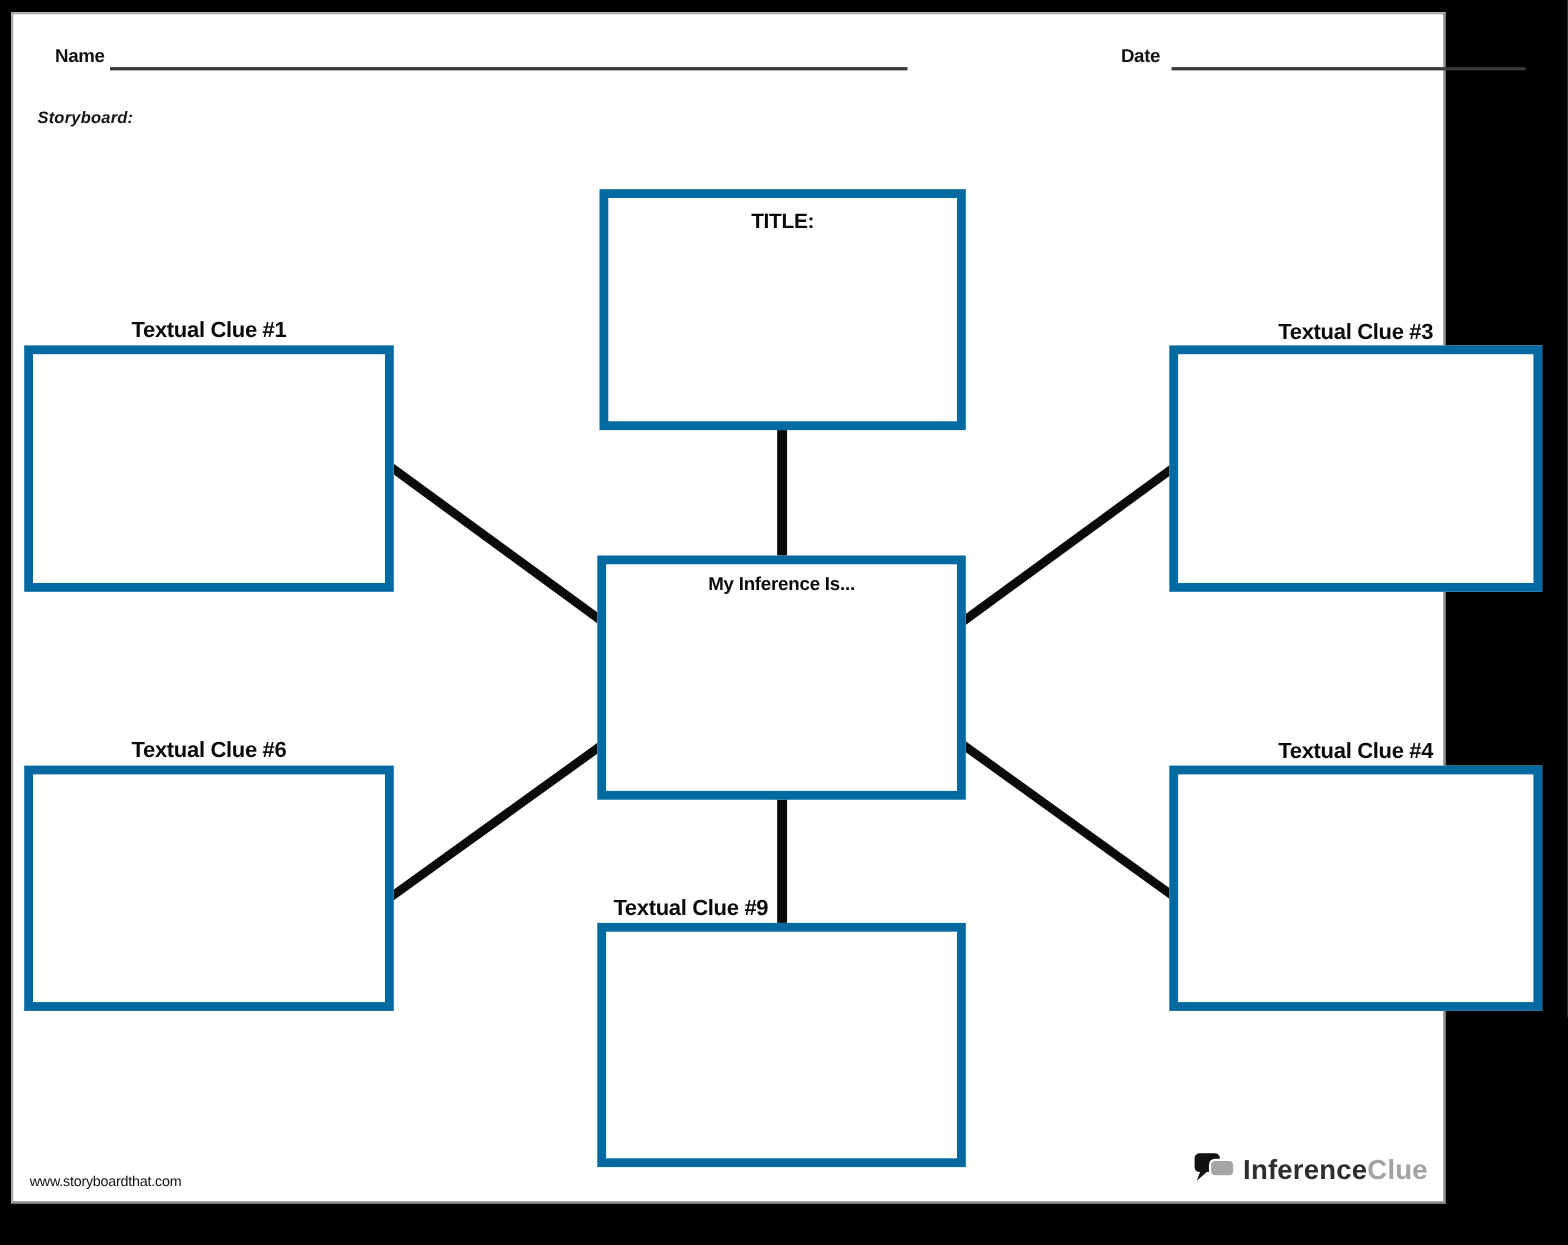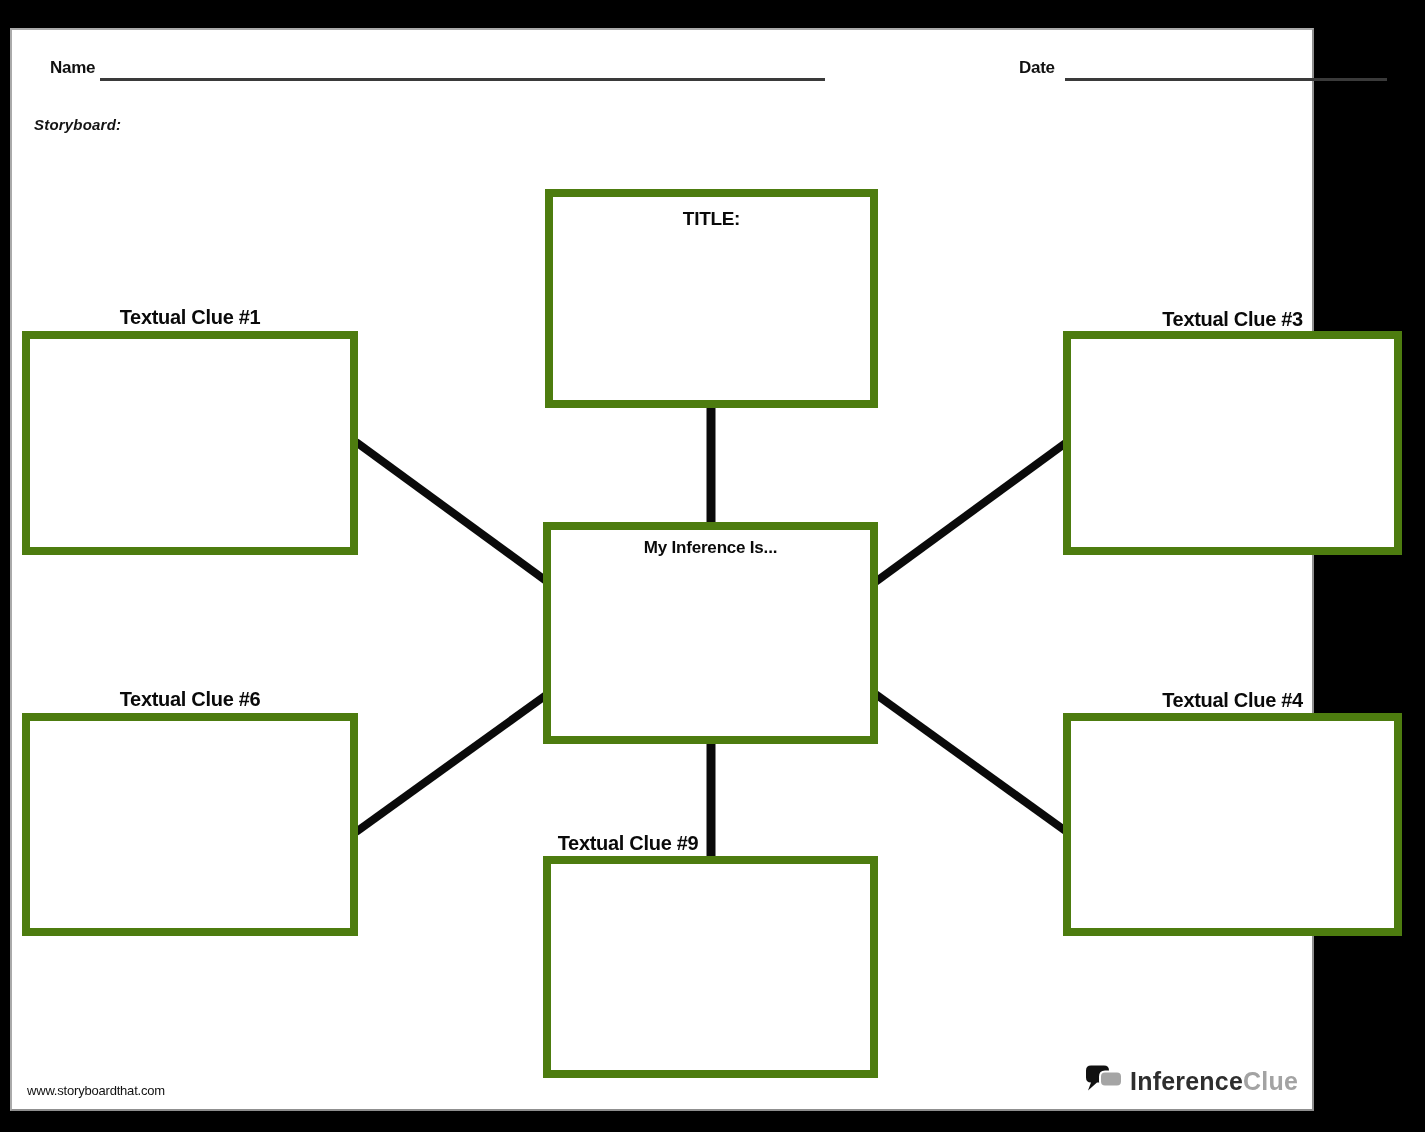--- a/index.html
+++ b/index.html
@@ -7,21 +7,21 @@
   .frame {
     position: relative;
     width: 1425px;
     height: 1132px;
     background: #000;
     overflow: hidden;
     font-family: "Liberation Sans", sans-serif;
   }
   .page {
     position: absolute;
-    left: 10px; top: 28px;
+    left: 10px; top: 11px;
     width: 1304px; height: 1083px;
     background: #fff;
     border: 2px solid #8f8f8f;
     border-top-color: #aaa;
     border-left-color: #aaa;
   }
   
   .hdr-label {
     position: absolute;
     font-weight: 700;
@@ -51,21 +51,21 @@
   .connectors {
     position: absolute;
     left: 0; top: 0;
     width: 1400px; height: 1079px;
     z-index: 1;
   }
   
   .box {
     position: absolute;
     background: #fff;
-    border: 8px solid #4d7c0f;
+    border: 8px solid #0369a1;
     z-index: 2;
   }
   .title-box  { left: 533px; top: 159px; width: 333px; height: 219px; }
   .center-box { left: 531px; top: 492px; width: 335px; height: 222px; }
   .clue1-box  { left: 10px;   top: 301px; width: 336px; height: 224px; }
   .clue3-box  { left: 1051px; top: 301px; width: 339px; height: 224px; }
   .clue6-box  { left: 10px;   top: 683px; width: 336px; height: 223px; }
   .clue4-box  { left: 1051px; top: 683px; width: 339px; height: 223px; }
   .clue5-box  { left: 531px;  top: 826px; width: 335px; height: 222px; }
   

